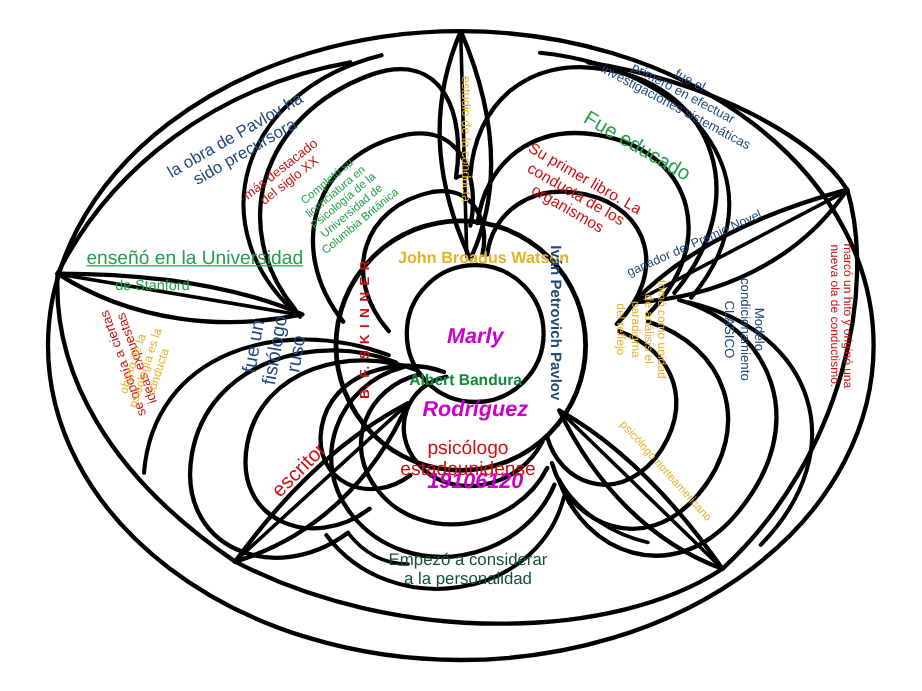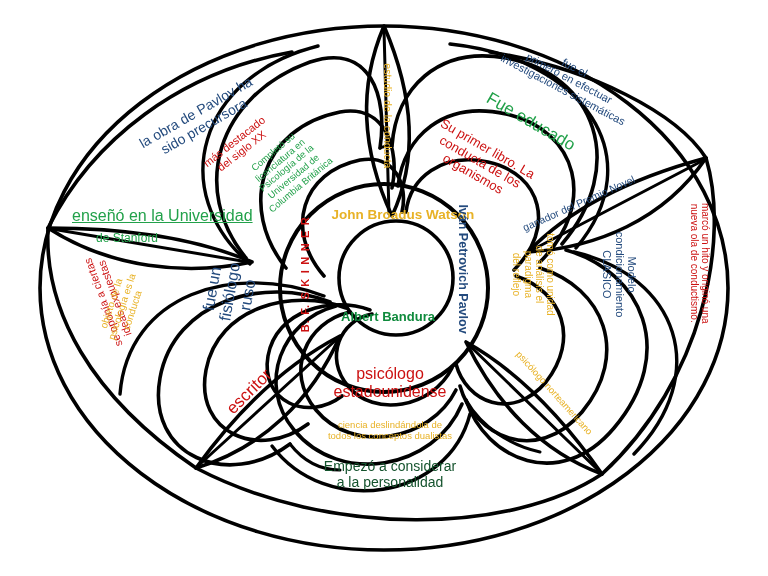--- a/index.html
+++ b/index.html
@@ -96,20 +96,25 @@
 
       <path d="M250 264 C 166 192, 198 76, 318 46" stroke-width="3.4"></path>
       <path d="M450 44 C 584 58, 652 158, 576 248" stroke-width="3.4"></path>
       <path d="M574 252 C 678 276, 712 374, 634 454" stroke-width="3.4"></path>
       <path d="M470 414 C 448 500, 326 518, 272 446" stroke-width="3.4"></path>
       <path d="M324 296 C 234 262, 128 294, 120 394" stroke-width="3.4"></path>
 
     </g>
   </svg>
 
+  <div class="lbl ctr" style="left:338px; top:230px; width:116px; color:#cc00cc; font-size:18px; font-weight:bold; font-style:italic;">
+    <div>Marly</div>
+    <div>Rodríguez</div>
+    <div>19106120</div>
+  </div>
 
   <div class="lbl ctr" style="left:310px; top:207px; width:186px; color:#e8b226; font-size:13.5px; font-weight:bold;">John Broadus Watson</div>
 
   <div class="lbl" style="left:245px; top:268px; width:120px; color:#cc1111; font-size:11px; font-weight:bold; letter-spacing:1.2px; text-align:center; transform:rotate(-90deg);">B. F. S K I N N E R</div>
 
   <div class="lbl" style="left:394px; top:262px; width:138px; color:#234a7d; font-size:12.5px; font-weight:bold; text-align:center; transform:rotate(90deg);">Iván Petrovich Pavlov</div>
 
   <div class="lbl ctr" style="left:312px; top:310px; width:152px; color:#0f8a3c; font-size:13px; font-weight:bold;">Albert Bandura</div>
 
   <div class="lbl" style="left:317px; top:110px; width:140px; color:#e8b226; font-size:10.5px; text-align:center; transform:rotate(90deg);">estudio de la conducta</div>
@@ -163,21 +168,19 @@
 CLASICO</div>
 
   <div class="lbl" style="left:612px; top:252px; width:176px; color:#cc1111; font-size:10px; text-align:center; transform:rotate(90deg);">marcó un hito y originó una
 nueva ola de conductismo.</div>
 
   <div class="lbl" style="left:196px; top:382px; width:106px; color:#cc1111; font-size:17px; text-align:center; transform:rotate(-45deg);">escritor</div>
 
   <div class="lbl ctr" style="left:306px; top:365px; width:168px; color:#cc1111; font-size:16px;">psicólogo
 estadounidense</div>
 
-  <div class="lbl ctr" style="left:300px; top:420px; width:180px; color:#e8b226; font-size:9.5px;">ciencia deslindándola de
-todos los conceptos dualistas</div>
 
   <div class="lbl ctr" style="left:296px; top:459px; width:188px; color:#14532d; font-size:14px;">Empezó a considerar
 a la personalidad</div>
 
   <div class="lbl" style="left:478px; top:388px; width:152px; color:#e8b226; font-size:9.5px; text-align:center; transform:rotate(48deg);">psicólogo norteamericano</div>
 
 </div>
 
 </body></html>

